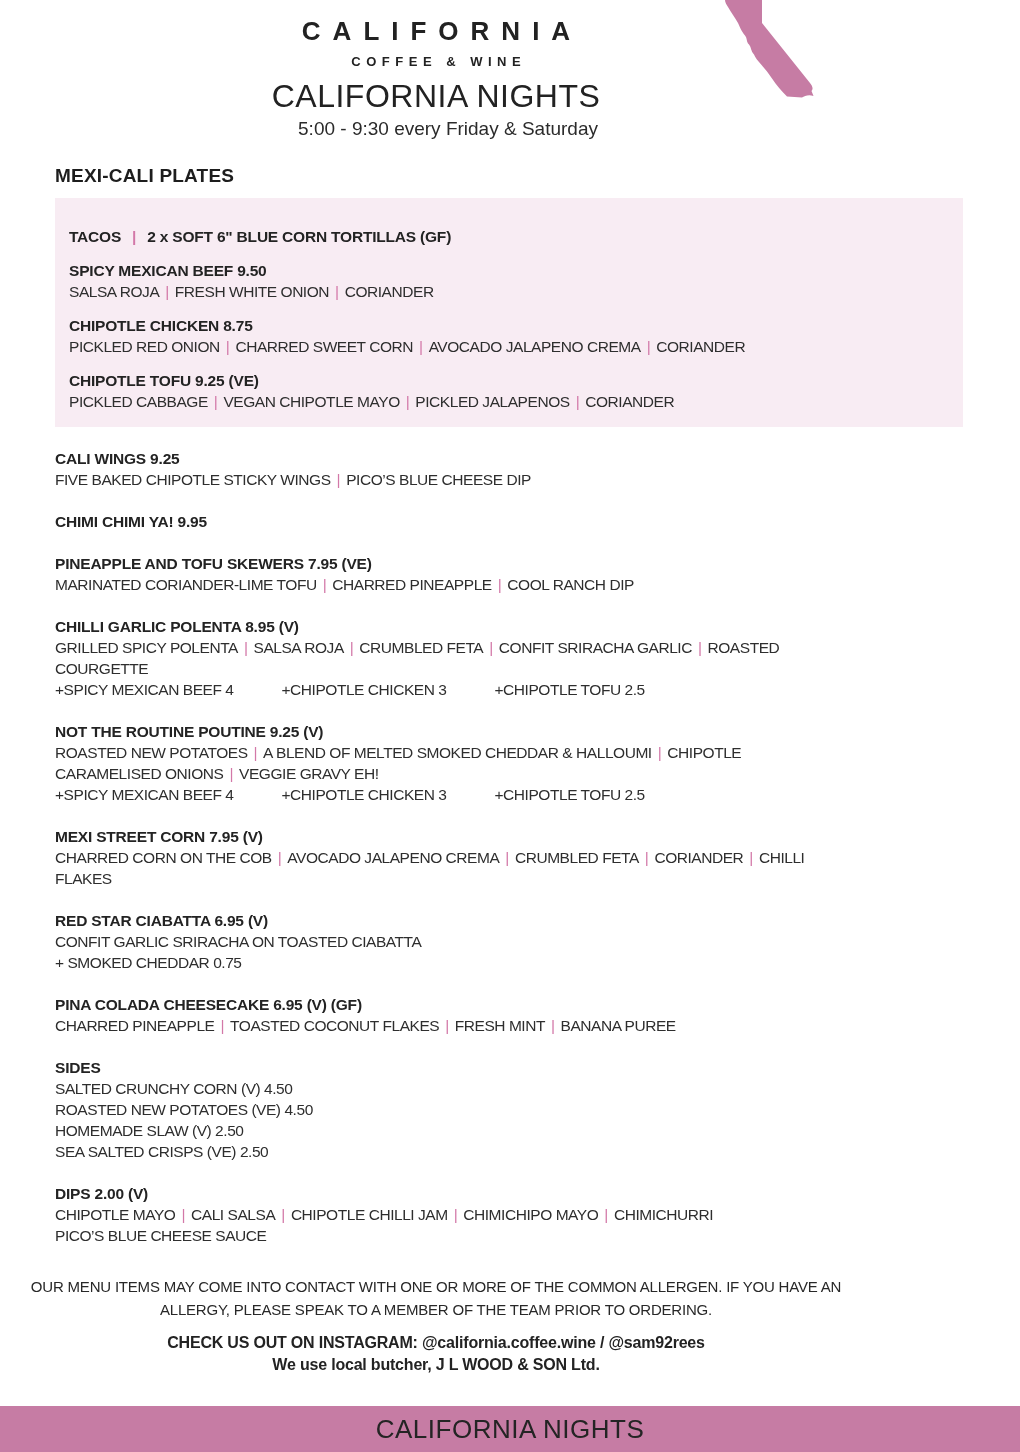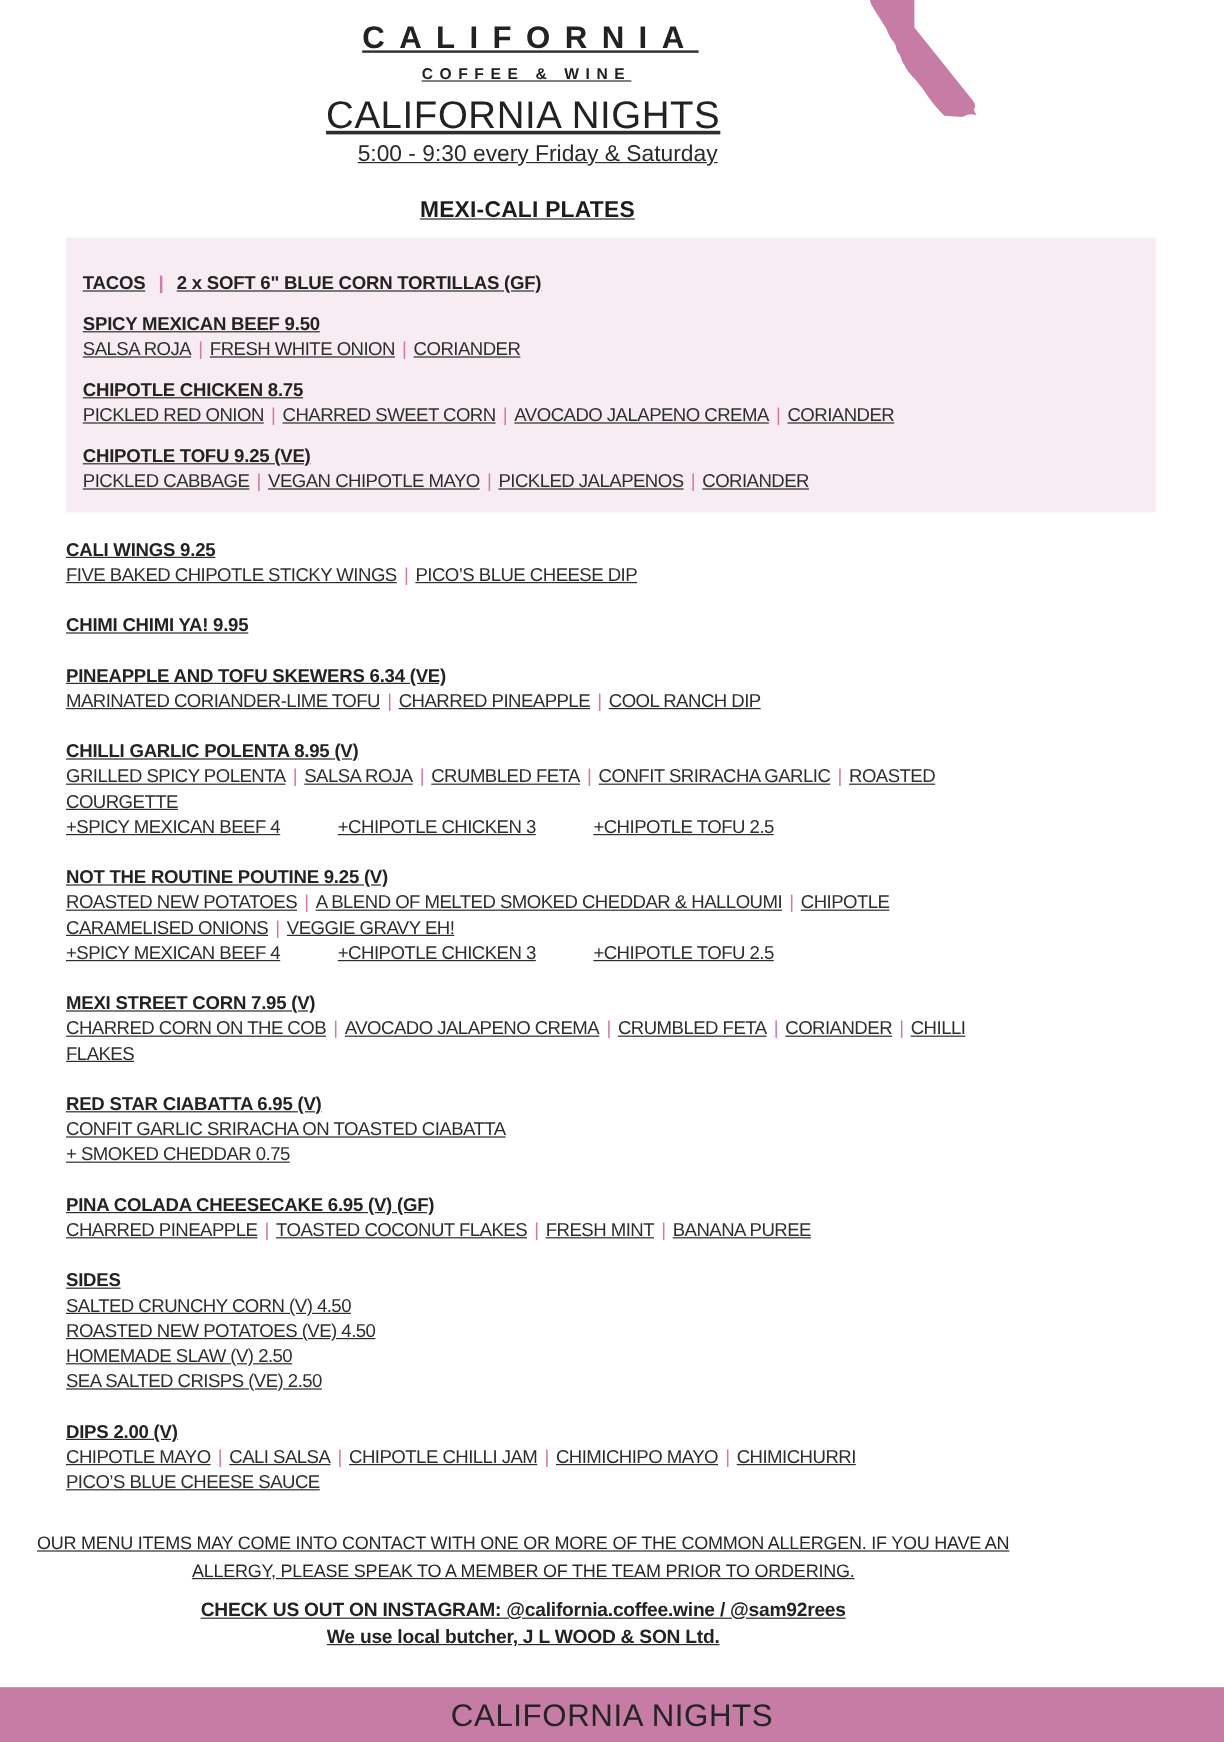--- a/index.html
+++ b/index.html
@@ -4,41 +4,41 @@
 <style>
   * { margin:0; padding:0; box-sizing:border-box; }
   html,body { background:#ffffff; }
   body {
     width:1020px; height:1452px;
     font-family:"Liberation Sans", sans-serif;
     color:#2e2e2e;
     position:relative;
     overflow:hidden;
   }
-  .page { position:relative; width:872px; height:1452px; background:#ffffff;text-decoration:underline; }
+  .page { position:relative; width:872px; height:1452px; background:#ffffff; }
 
   
   .ca-shape { position:absolute; top:0; right:56px; width:100px; height:102px; }
 
   
   .header { text-align:center; padding-top:16px; }
   .brand {
     font-size:26px; font-weight:700; color:#222;
     letter-spacing:12px; text-indent:12px;
   }
   .brand-sub {
     margin-top:7px; font-size:13px; font-weight:700; color:#222;
     letter-spacing:5.5px; text-indent:5.5px;text-align:center;
   }
   .menu-title { margin-top:9px; font-size:32px; font-weight:400; letter-spacing:0.5px; color:#222; }
   .menu-times { margin-top:3px; font-size:19px; color:#2b2b2b;padding-left:24px; }
 
   
   .content { margin:0 48px 0 55px; }
-  .section-title { margin-top:25px; font-size:19px; font-weight:700; color:#1d1d1d; letter-spacing:0.2px;text-align:center; }
+  .section-title { margin-top:25px; font-size:19px; font-weight:700; color:#1d1d1d; letter-spacing:0.2px; }
 
   .tacos-box {
     margin-top:11px;
     background:var(--boxpink, #f8ecf3);
     width:908px;
     padding:28px 14px 15px 14px;
   }
   .box-header { font-size:15.5px; font-weight:700; color:#232323; line-height:21px; letter-spacing:-0.2px; }
   .box-header .pipe { margin:0 11px; font-weight:700; }
 
@@ -115,21 +115,21 @@
 
     <div id="menu-items">
         <div class="menu-item">
           <div class="item-name">CALI WINGS 9.25</div>
           <div class="desc-line">FIVE BAKED CHIPOTLE STICKY WINGS<span class="pipe">|</span>PICO’S BLUE CHEESE DIP</div>
         </div>
         <div class="menu-item">
           <div class="item-name">CHIMI CHIMI YA! 9.95</div>
         </div>
         <div class="menu-item">
-          <div class="item-name">PINEAPPLE AND TOFU SKEWERS 6.34 (VE)</div>
+          <div class="item-name">PINEAPPLE AND TOFU SKEWERS 7.95 (VE)</div>
           <div class="desc-line">MARINATED CORIANDER-LIME TOFU<span class="pipe">|</span>CHARRED PINEAPPLE<span class="pipe">|</span>COOL RANCH DIP</div>
         </div>
         <div class="menu-item">
           <div class="item-name">CHILLI GARLIC POLENTA 8.95 (V)</div>
           <div class="desc-line">GRILLED SPICY POLENTA<span class="pipe">|</span>SALSA ROJA<span class="pipe">|</span>CRUMBLED FETA<span class="pipe">|</span>CONFIT SRIRACHA GARLIC<span class="pipe">|</span>ROASTED COURGETTE</div>
           <div class="desc-line addons"><span>+SPICY MEXICAN BEEF 4</span><span>+CHIPOTLE CHICKEN 3</span><span>+CHIPOTLE TOFU 2.5</span></div>
         </div>
         <div class="menu-item">
           <div class="item-name">NOT THE ROUTINE POUTINE 9.25 (V)</div>
           <div class="desc-line">ROASTED NEW POTATOES<span class="pipe">|</span>A BLEND OF MELTED SMOKED CHEDDAR &amp; HALLOUMI<span class="pipe">|</span>CHIPOTLE CARAMELISED ONIONS<span class="pipe">|</span>VEGGIE GRAVY EH!</div>

